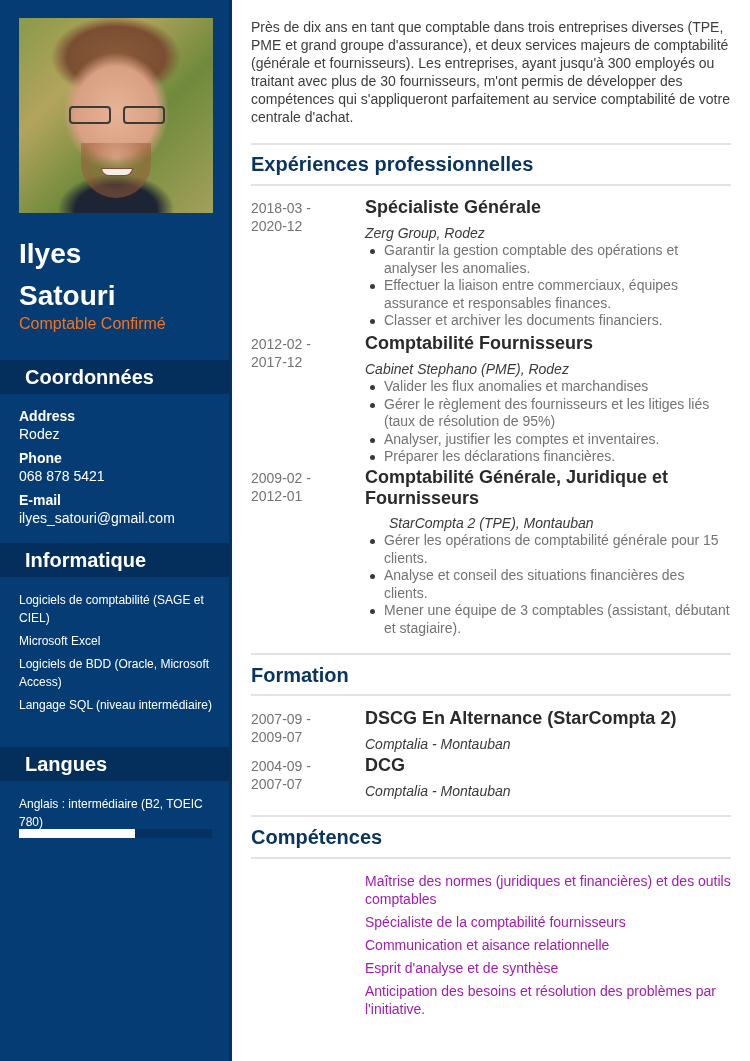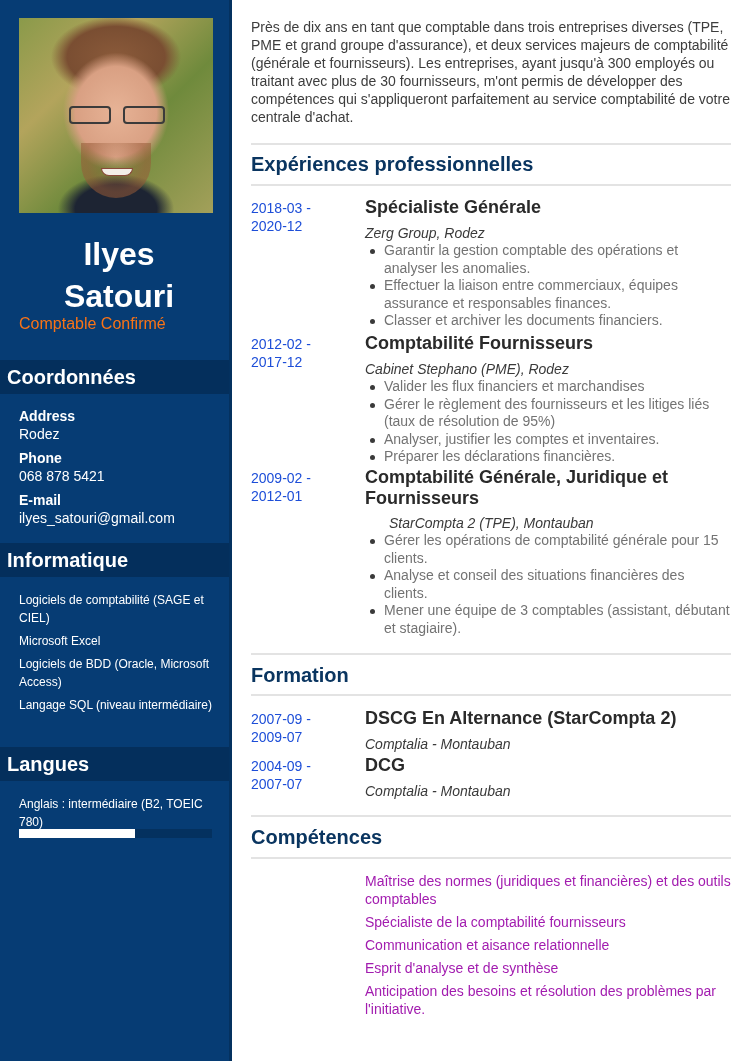--- a/index.html
+++ b/index.html
@@ -39,30 +39,30 @@
     background: radial-gradient(ellipse at 50% 30%, rgba(150,90,55,0.0) 0%, rgba(150,90,55,0.55) 60%);
   }
   .photo .smile {
     position: absolute; left: 82px; top: 150px; width: 32px; height: 8px;
     border-radius: 0 0 16px 16px; background: #f3eee8; border: 1px solid #8a4a3a;
   }
 
   .name {
     position: absolute; left: 19px; top: 233px; width: 200px;
     font-family: "Liberation Sans", sans-serif; font-weight: bold;
-    font-size: 32px; line-height: 42px; color: #ffffff; text-align: center;
+    font-size: 28px; line-height: 42px; color: #ffffff;
   }
   .job-title {
     position: absolute; left: 19px; top: 315px; font-size: 16px; color: #f97316;
     font-family: "Liberation Sans", sans-serif;
   }
 
   .side-head {
     position: absolute; left: 0; width: 232px; height: 34px;
-    background: #042f5c; padding-left: 7px;
+    background: #042f5c; padding-left: 25px;
     font-family: "Liberation Sans", sans-serif; font-weight: bold;
     font-size: 20px; line-height: 34px; color: #ffffff;
   }
   .contact { position: absolute; left: 19px; width: 200px; font-size: 14px; font-family: "Liberation Sans", sans-serif; }
   .contact .label { font-weight: bold; line-height: 18px; }
   .contact .value { line-height: 18px; margin-bottom: 6px; }
 
   .side-list { position: absolute; left: 19px; width: 200px; font-family: "Liberation Sans", sans-serif; font-size: 12px; line-height: 18px; }
   .side-list div { margin-bottom: 5px; }
 
@@ -76,21 +76,21 @@
     font-family: "Liberation Sans", sans-serif; font-size: 14px; line-height: 18px; color: #3d3d3d;
   }
   .hr { position: absolute; left: 251px; width: 480px; height: 2px; background: #e3e3e3; }
   .sec-title {
     position: absolute; left: 251px;
     font-family: "Liberation Sans", sans-serif; font-weight: bold;
     font-size: 20px; line-height: 24px; color: #0a3560;
   }
 
   .entry { position: absolute; left: 251px; width: 480px; font-family: "Liberation Sans", sans-serif; }
-  .entry .date { position: absolute; left: 0; top: 2px; width: 100px; font-size: 14px; line-height: 18px; color: #1d4ed8; }
+  .entry .date { position: absolute; left: 0; top: 2px; width: 100px; font-size: 14px; line-height: 18px; color: #737373; }
   .entry .body { position: absolute; left: 114px; top: 0; width: 366px; }
   .entry .title { font-weight: bold; font-size: 18px; line-height: 21px; color: #2a2a2a; }
   .entry .org { font-style: italic; font-size: 14px; line-height: 18px; color: #3a3a3a; margin-top: 6px; }
   .entry ul { list-style: none; }
   .entry li { position: relative; padding-left: 19px; font-size: 14px; line-height: 17.5px; color: #737373; }
   .entry li::before {
     content: ""; position: absolute; left: 5px; top: 7px; width: 5px; height: 5px;
     border-radius: 50%; background: #3a3a3a;
   }
 
@@ -167,21 +167,21 @@
 
 <div class="entry" style="top:333px;">
   <div class="date">
     <div>2012-02 -</div>
     <div>2017-12</div>
   </div>
   <div class="body">
     <div class="title">Comptabilité Fournisseurs</div>
     <div class="org">Cabinet Stephano (PME), Rodez</div>
     <ul>
-      <li>Valider les flux financiers et marchandises</li>
+      <li>Valider les flux anomalies et marchandises</li>
       <li>Gérer le règlement des fournisseurs et les litiges liés (taux de résolution de 95%)</li>
       <li>Analyser, justifier les comptes et inventaires.</li>
       <li>Préparer les déclarations financières.</li>
     </ul>
   </div>
 </div>
 
 <div class="entry" style="top:467px;">
   <div class="date">
     <div>2009-02 -</div>

